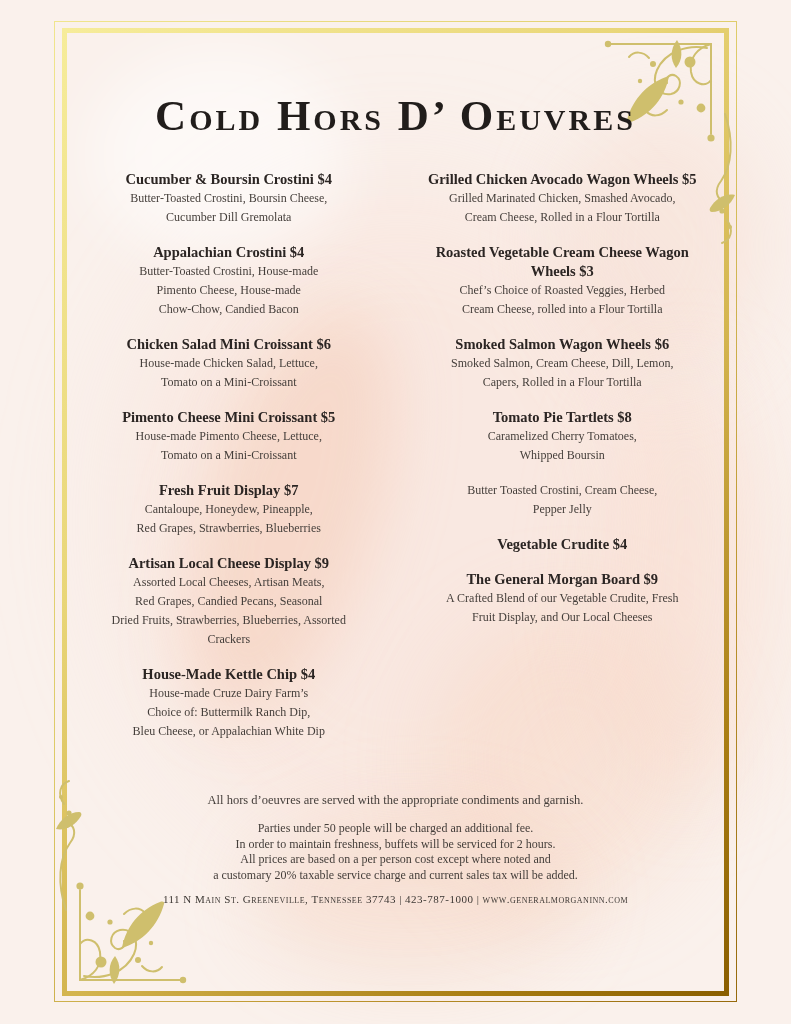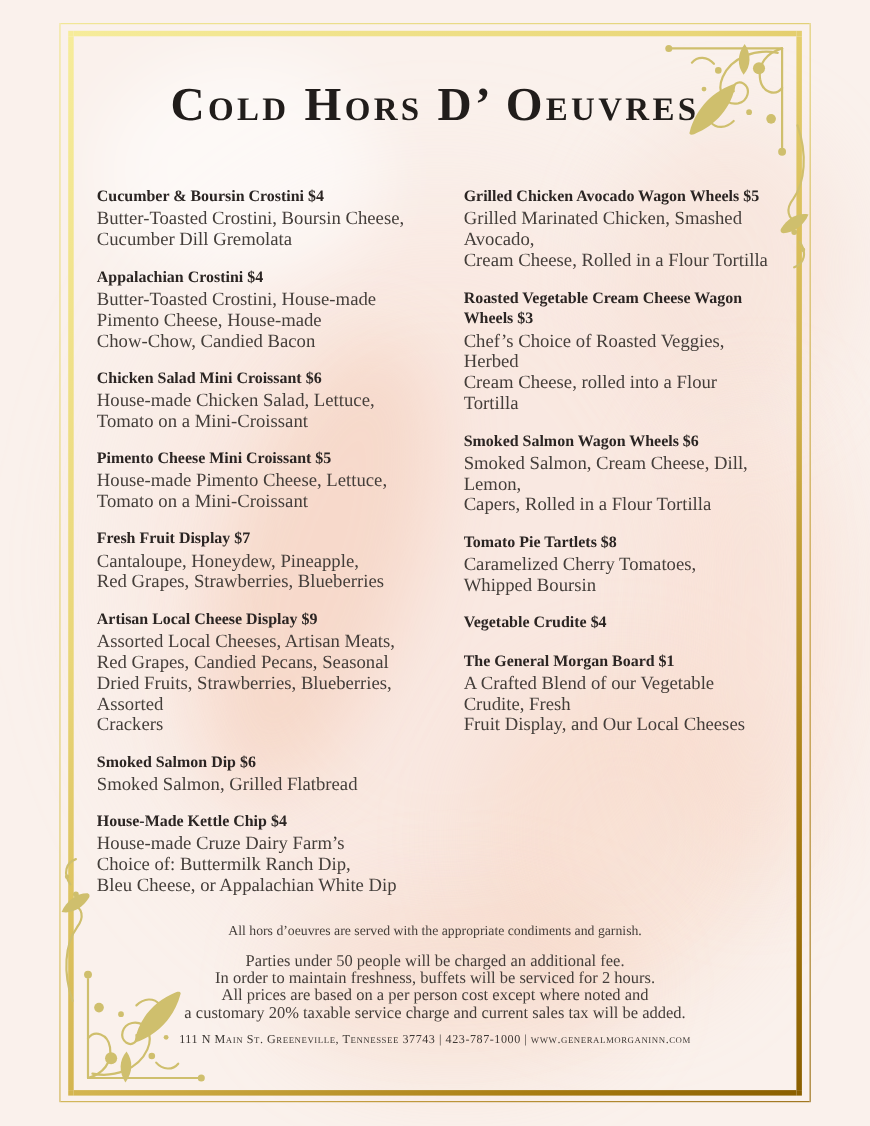--- a/index.html
+++ b/index.html
@@ -35,51 +35,51 @@
     border-image:linear-gradient(135deg,#f6ec9a 0%,#e9d678 35%,#d3b44e 60%,#a87c12 85%,#8a5f00 100%) 1;
     pointer-events:none;
   }
 
   .flourish { position:absolute; width:150px; height:225px; pointer-events:none; }
   .flourish-tr { top:22px; right:48px; }
   .flourish-bl { bottom:22px; left:48px; transform:rotate(180deg); }
 
   
   .title {
-    position:absolute; top:72px; left:0; right:0;
+    position:absolute; top:92px; left:0; right:0;
     text-align:center;
     font-size:43px; line-height:1.1;
     font-variant:small-caps;
     letter-spacing:3px;
     color:#211d1b;
   }
 
   
   .columns {
     position:absolute; top:170px; left:62px; right:62px;
     display:flex;
   }
-  .col { flex:1; padding:0 26px; text-align:left; }
+  .col { flex:1; padding:0 26px; text-align:center; }
   .item { margin-bottom:16px; }
   .item-name {
     font-weight:bold; font-size:14.5px; line-height:19px;
     color:#2b2523; white-space:pre-line;
   }
   .item-desc {
-    font-size:17px; line-height:19px;
+    font-size:12px; line-height:19px;
     color:#443e3a; white-space:pre-line;
   }
 
   
   .footer {
-    position:absolute; top:839px; left:60px; right:60px;
+    position:absolute; top:793px; left:60px; right:60px;
     text-align:center; color:#443e3a;
   }
   .footer-note { font-size:12.5px; line-height:15px; }
-  .footer-policies { font-size:15px; line-height:15.5px; margin-top:13px; white-space:pre-line; }
+  .footer-policies { font-size:12px; line-height:15.5px; margin-top:13px; white-space:pre-line; }
   .footer-contact {
     font-size:11px; margin-top:10px;
     font-variant:small-caps; letter-spacing:0.5px; color:#3c3733;
   }
 </style>
 </head>
 <body>
 
 <div class="page">
 
@@ -178,24 +178,20 @@
 Red Grapes, Strawberries, Blueberries</div>
       </div>
       <div class="item">
         <div class="item-name">Artisan Local Cheese Display $9</div>
         <div class="item-desc">Assorted Local Cheeses, Artisan Meats,
 Red Grapes, Candied Pecans, Seasonal
 Dried Fruits, Strawberries, Blueberries, Assorted
 Crackers</div>
       </div>
       <div class="item">
-        <div class="item-name">Smoked Salmon Dip $6</div>
-        <div class="item-desc">Smoked Salmon, Grilled Flatbread</div>
-      </div>
-      <div class="item">
         <div class="item-name">House-Made Kettle Chip $4</div>
         <div class="item-desc">House-made Cruze Dairy Farm’s
 Choice of: Buttermilk Ranch Dip,
 Bleu Cheese, or Appalachian White Dip</div>
       </div>
     </div>
 
     <div class="col">
       <div class="item">
         <div class="item-name">Grilled Chicken Avocado Wagon Wheels $5</div>
@@ -212,26 +208,28 @@
         <div class="item-name">Smoked Salmon Wagon Wheels $6</div>
         <div class="item-desc">Smoked Salmon, Cream Cheese, Dill, Lemon,
 Capers, Rolled in a Flour Tortilla</div>
       </div>
       <div class="item">
         <div class="item-name">Tomato Pie Tartlets $8</div>
         <div class="item-desc">Caramelized Cherry Tomatoes,
 Whipped Boursin</div>
       </div>
       <div class="item">
+        <div class="item-desc">Butter Toasted Crostini, Cream Cheese,
+Pepper Jelly</div>
       </div>
       <div class="item">
         <div class="item-name">Vegetable Crudite $4</div>
       </div>
       <div class="item">
-        <div class="item-name">The General Morgan Board $1</div>
+        <div class="item-name">The General Morgan Board $9</div>
         <div class="item-desc">A Crafted Blend of our Vegetable Crudite, Fresh
 Fruit Display, and Our Local Cheeses</div>
       </div>
     </div>
   </div>
 
   <div class="footer">
     <p class="footer-note">All hors d’oeuvres are served with the appropriate condiments and garnish.</p>
     <p class="footer-policies">Parties under 50 people will be charged an additional fee.
 In order to maintain freshness, buffets will be serviced for 2 hours.

